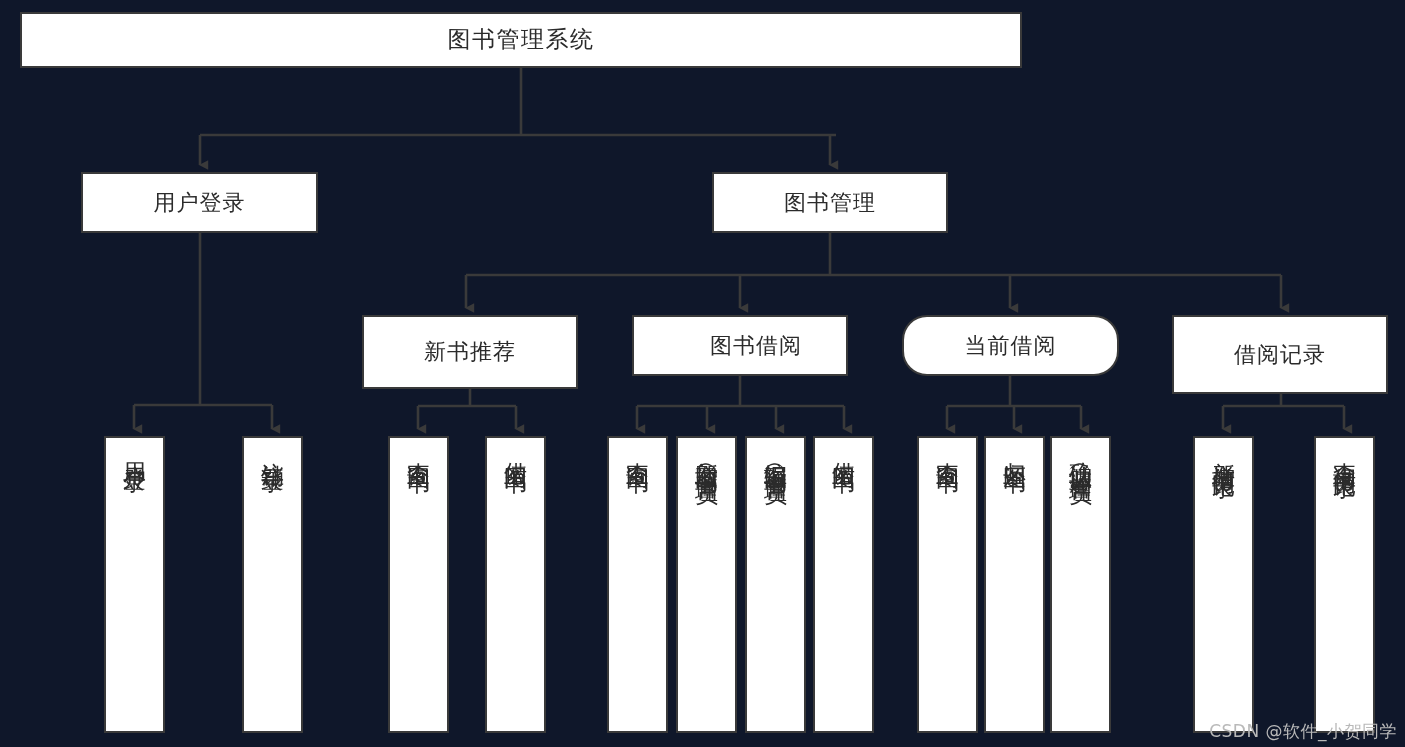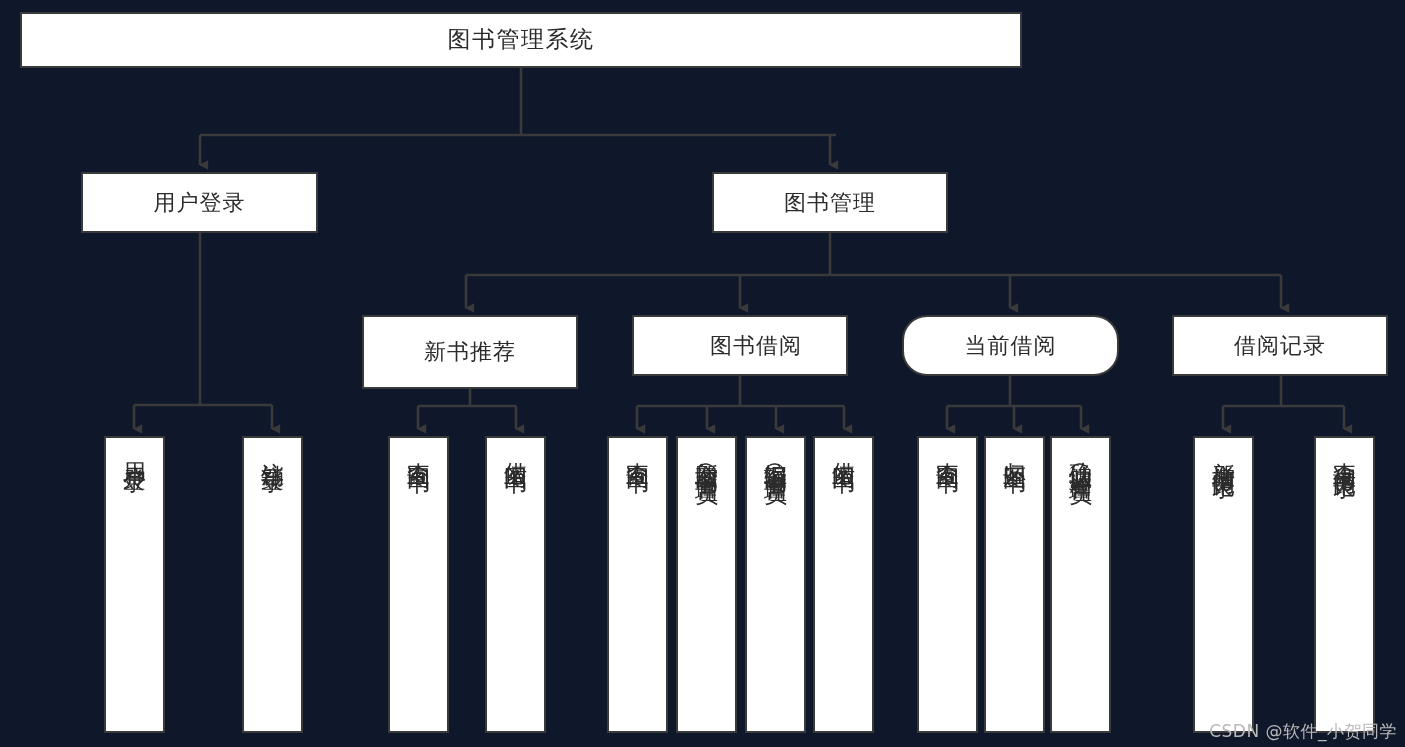--- a/index.html
+++ b/index.html
@@ -119,21 +119,21 @@
 
   <div class="node h" style="left:362px;top:315px;width:216px;height:74px;align-items:center;">
     <span class="node-label">新书推荐</span>
   </div>
   <div class="node h" style="left:632px;top:315px;width:216px;height:61px;padding-left:32px;">
     <span class="node-label">图书借阅</span>
   </div>
   <div class="node h" style="left:902px;top:315px;width:217px;height:61px;border-radius:25px;">
     <span class="node-label">当前借阅</span>
   </div>
-  <div class="node h" style="left:1172px;top:315px;width:216px;height:61px;">
+  <div class="node h" style="left:1172px;top:315px;width:216px;height:79px;">
     <span class="node-label">借阅记录</span>
   </div>
 
   <div class="node leaf" style="left:104px;top:436px;width:61px;height:297px;">
     <span class="node-label">用户登录</span>
   </div>
   <div class="node leaf" style="left:242px;top:436px;width:61px;height:297px;">
     <span class="node-label">注销登录</span>
   </div>
 

